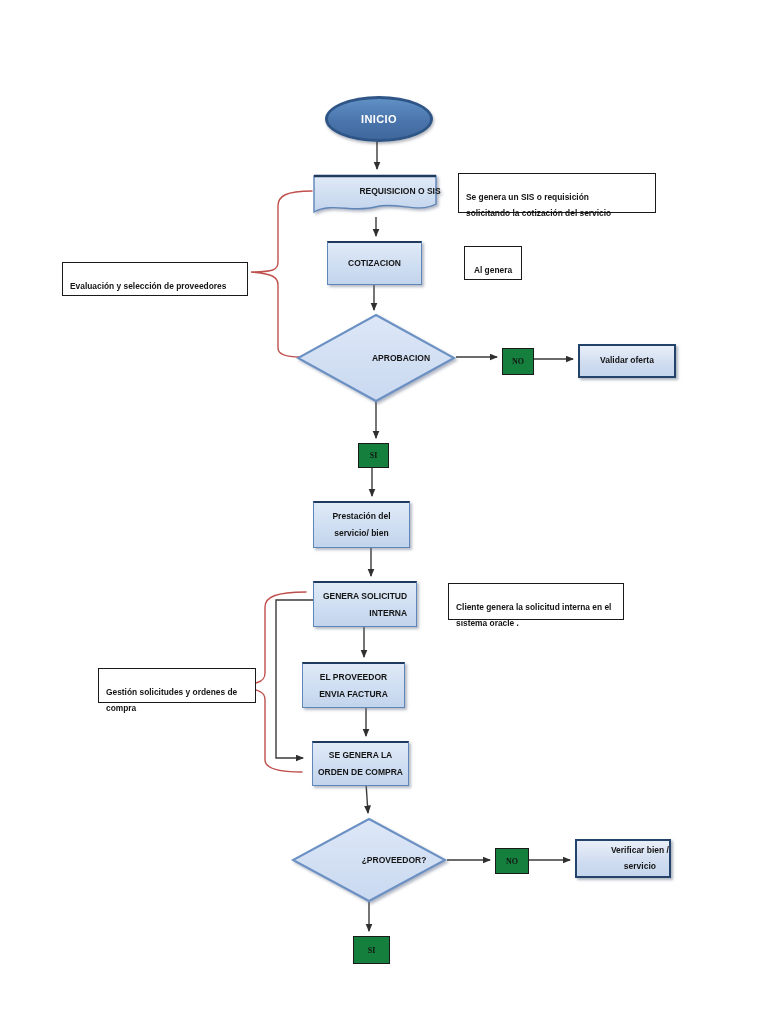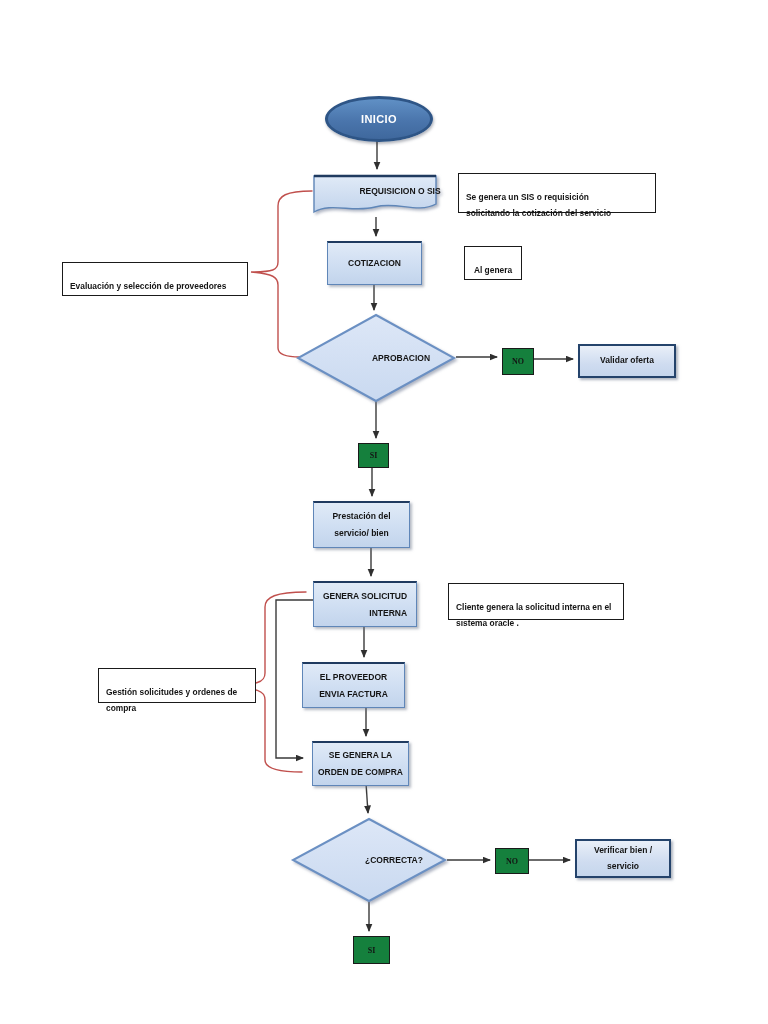--- a/index.html
+++ b/index.html
@@ -61,21 +61,21 @@
   #approval{left:296px;top:314px;width:160px;height:88px;}
   #no-1{left:502px;top:348px;width:30px;height:25px;}
   #validate-offer{left:578px;top:344px;width:94px;height:30px;}
   #yes-1{left:358px;top:443px;width:29px;height:23px;}
   #service-delivery{left:313px;top:501px;width:95px;height:44px;}
   #internal-request{left:313px;top:581px;width:102px;height:43px;text-align:right;}
   #supplier-invoice{left:302px;top:662px;width:101px;height:43px;}
   #purchase-order{left:312px;top:741px;width:95px;height:42px;}
   #correct{left:291px;top:818px;width:156px;height:84px;}
   #no-2{left:495px;top:848px;width:32px;height:24px;}
-  #verify-good{left:575px;top:839px;width:92px;height:35px;}
+  #verify-good{left:575px;top:839px;width:92px;height:35px;justify-content:flex-end;}
   #yes-2{left:353px;top:936px;width:35px;height:26px;}
 
   #note-sis{left:458px;top:173px;width:198px;height:40px;}
   #note-client{left:464px;top:246px;width:58px;height:22px;justify-content:center;}
   #note-evaluation{left:62px;top:262px;width:186px;height:21px;}
   #note-oracle{left:448px;top:583px;width:176px;height:37px;}
   #note-management{left:62px;top:668px;width:158px;height:35px;margin-left:36px;}
 </style>
 </head>
 <body>
@@ -203,21 +203,21 @@
   <div id="correct" class="shape shadowed">
     <svg width="156" height="84" viewBox="0 0 156 84">
       <defs>
         <linearGradient id="gdia2" x1="0" y1="0" x2="0" y2="1">
           <stop offset="0" stop-color="#dde7f7"></stop>
             <stop offset="1" stop-color="#c9d9f0"></stop>
         </linearGradient>
       </defs>
       <polygon points="78,1 154,42 78,83 2,42" fill="url(#gdia2)" stroke="#6b90c3" stroke-width="2"></polygon>
     </svg>
-    <span class="shape-label multiline">¿CORRECTA?</span>
+    <span class="shape-label multiline">¿PROVEEDOR?</span>
   </div>
 
   <div id="no-2" class="node node-tag">
     <span class="multiline">NO</span>
   </div>
   <div id="verify-good" class="node node-result">
     <span class="multiline">Verificar bien /
 servicio</span>
   </div>
 

